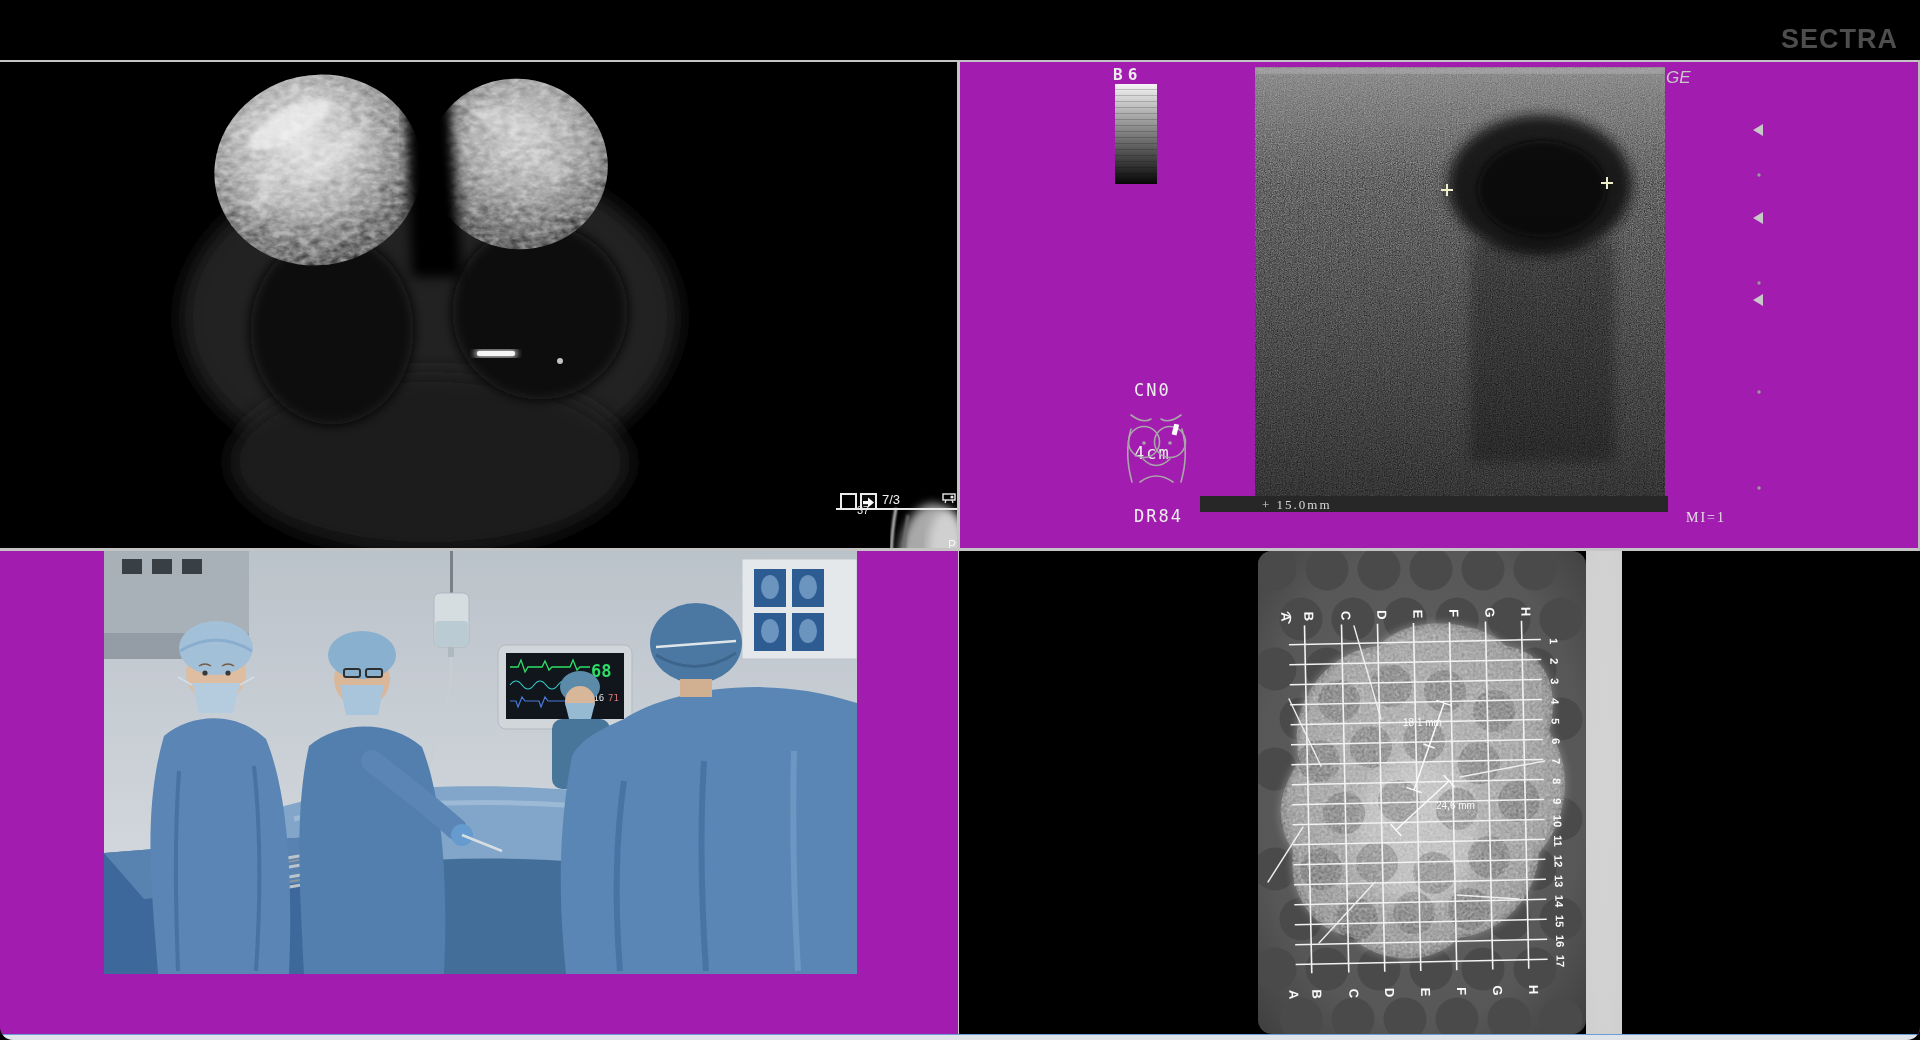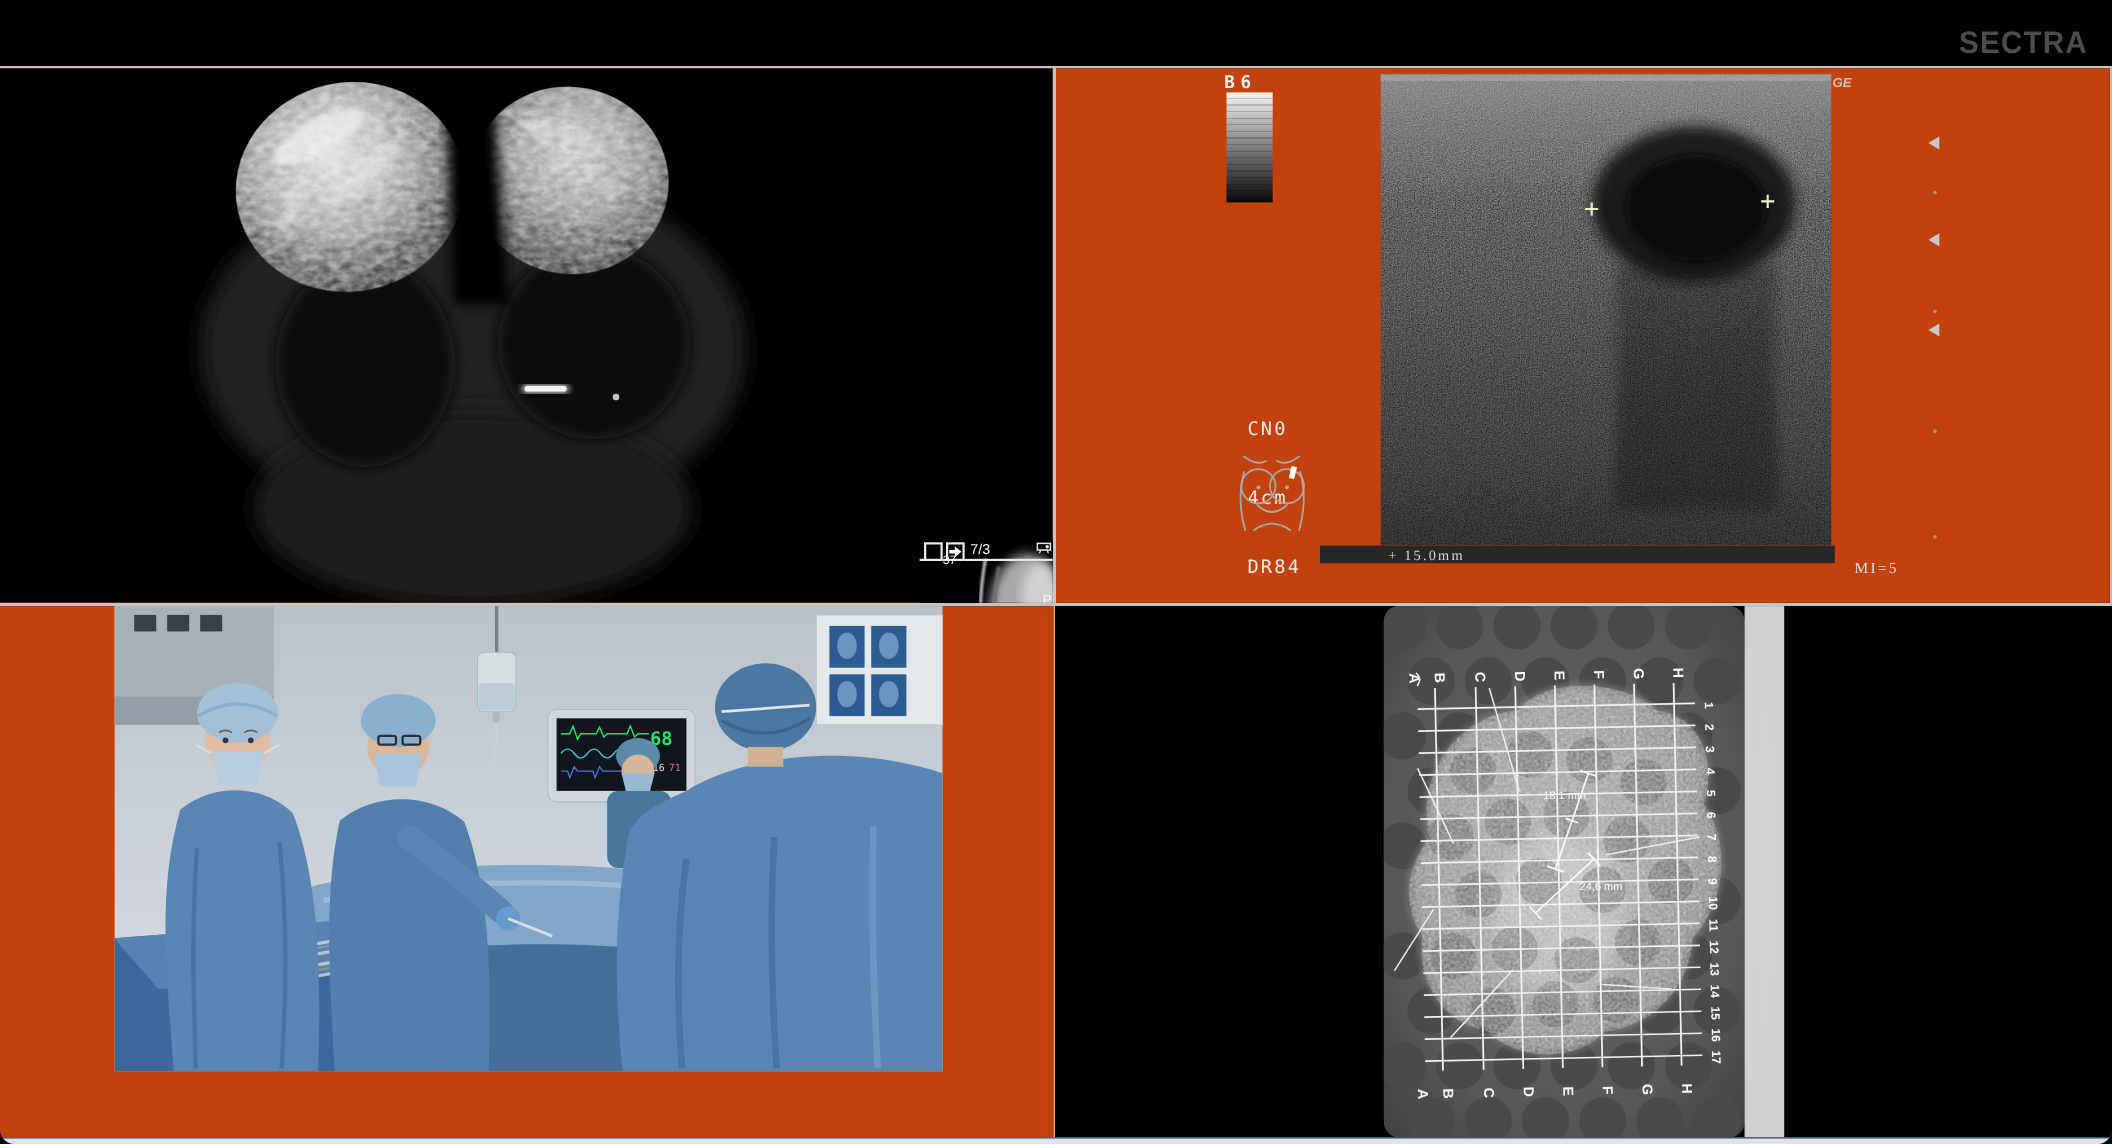--- a/index.html
+++ b/index.html
@@ -7,21 +7,21 @@
           font-family:"Liberation Sans",sans-serif;border-radius:13px;}
   .abs{position:absolute;}
   .mono{font-family:Liberation Serif, serif;}
   
   #topbar{left:0;top:0;width:1920px;height:60px;background:#000;}
   #sectra{right:22px;top:24px;font-size:27px;font-weight:900;color:#4d4d4d;
           letter-spacing:1px;transform:scaleY(1.05);}
   
   .divider{background:#c4c4c4;}
   
-  .panel{background:#c2410c;overflow:hidden;}
+  .panel{background:#a21caf;overflow:hidden;}
   
   .ustext{color:#ededed;font-family:"DejaVu Sans Mono",monospace;}
   
   #navigator{left:836px;top:428px;width:122px;height:121px;background:#000;}
   #nav-top-line,#nav-bottom-line{left:0;width:122px;height:2px;background:#e8e8e8;}
   
   #bottom-strip{left:0;top:1034px;width:1920px;height:6px;
                 background:linear-gradient(#6d9bd8 0,#6d9bd8 1px,#dfe4ea 1px);}
   #right-edge{left:1918px;top:60px;width:2px;height:974px;background:#bdbdbd;}
 </style>
@@ -211,40 +211,40 @@
 
         <g stroke="#eeeecb" stroke-width="2">
           <line x1="186" y1="123" x2="198" y2="123"></line>
             <line x1="192" y1="117" x2="192" y2="129"></line>
           <line x1="346" y1="116" x2="358" y2="116"></line>
             <line x1="352" y1="110" x2="352" y2="122"></line>
         </g>
       </svg>
     </div>
 
-    <div class="abs" style="left:706px;top:6px;font-size:12px;font-weight:bold;font-style:italic;color:#c9c9c9">GE</div>
+    <div class="abs" style="left:706px;top:6px;font-size:17px;font-weight:normal;font-style:italic;color:#c9c9c9">GE</div>
 
     <svg class="abs" style="left:790px;top:0" width="20" height="440" viewBox="0 0 20 440">
       <g fill="#c8c8c8">
         <polygon points="3,68 13,62 13,74"></polygon>
           <polygon points="3,156 13,150 13,162"></polygon>
           <polygon points="3,238 13,232 13,244"></polygon>
       </g>
       <g fill="#9a9a9a">
         <circle cx="9" cy="113" r="1.7"></circle>
           <circle cx="9" cy="221" r="1.7"></circle>
         <circle cx="9" cy="330" r="1.7"></circle>
           <circle cx="9" cy="426" r="1.7"></circle>
       </g>
     </svg>
 
     <div class="abs" style="left:240px;top:434px;width:468px;height:16px;background:#272727">
       <div class="mono" style="position:absolute;left:62px;top:1px;font-size:13px;color:#dadada;letter-spacing:2px;white-space:pre">+ 15.0mm</div>
     </div>
-    <div class="abs mono" style="left:726px;top:448px;font-size:14px;color:#e2e2e2;letter-spacing:2px">MI=5</div>
+    <div class="abs mono" style="left:726px;top:448px;font-size:14px;color:#e2e2e2;letter-spacing:2px">MI=1</div>
   </div>
 
   <div class="abs panel" style="left:0;top:551px;width:958px;height:483px">
 
     <svg class="abs" style="left:104px;top:0" width="753" height="423" viewBox="0 0 753 423">
       <defs>
         <linearGradient id="vbg" x1="0" y1="0" x2="0" y2="1">
           <stop offset="0%" stop-color="#c2c9d1"></stop>
             <stop offset="100%" stop-color="#e2e6ea"></stop>
         </linearGradient>

